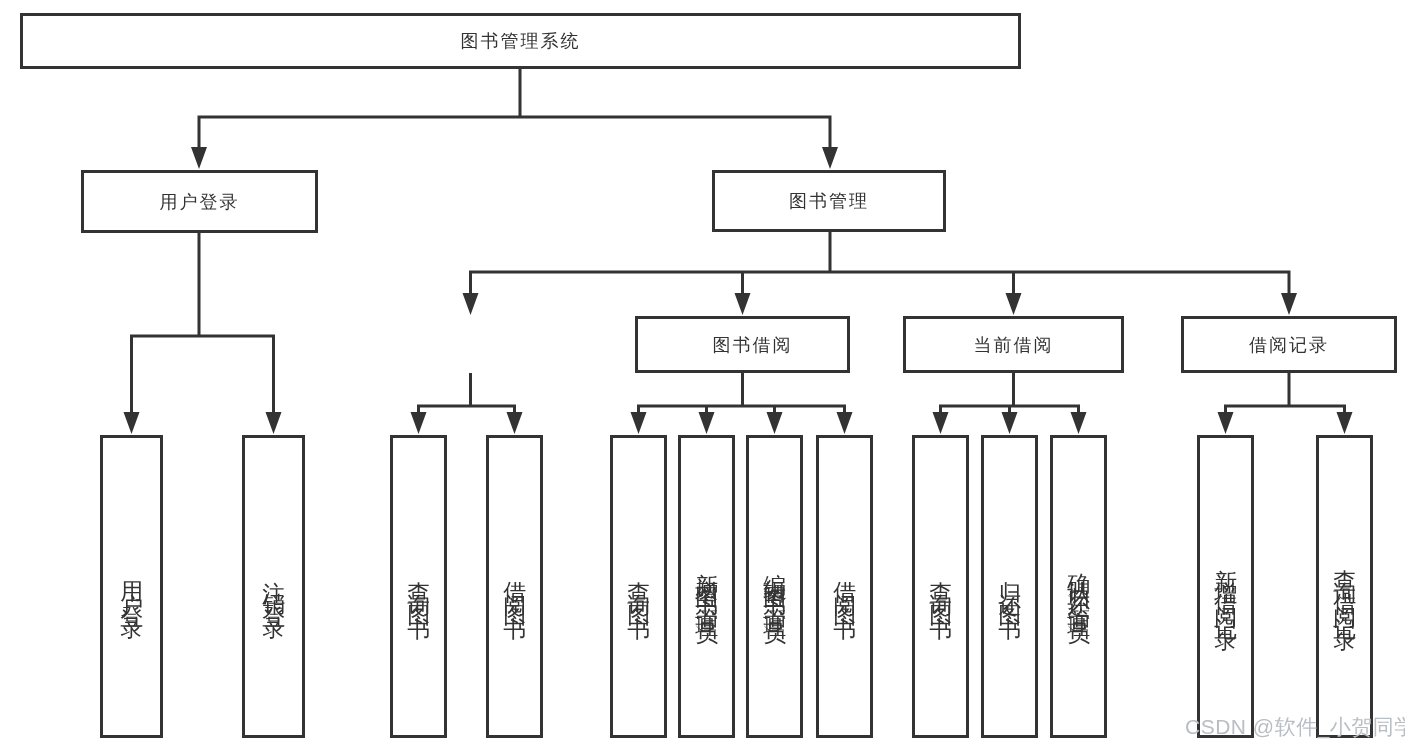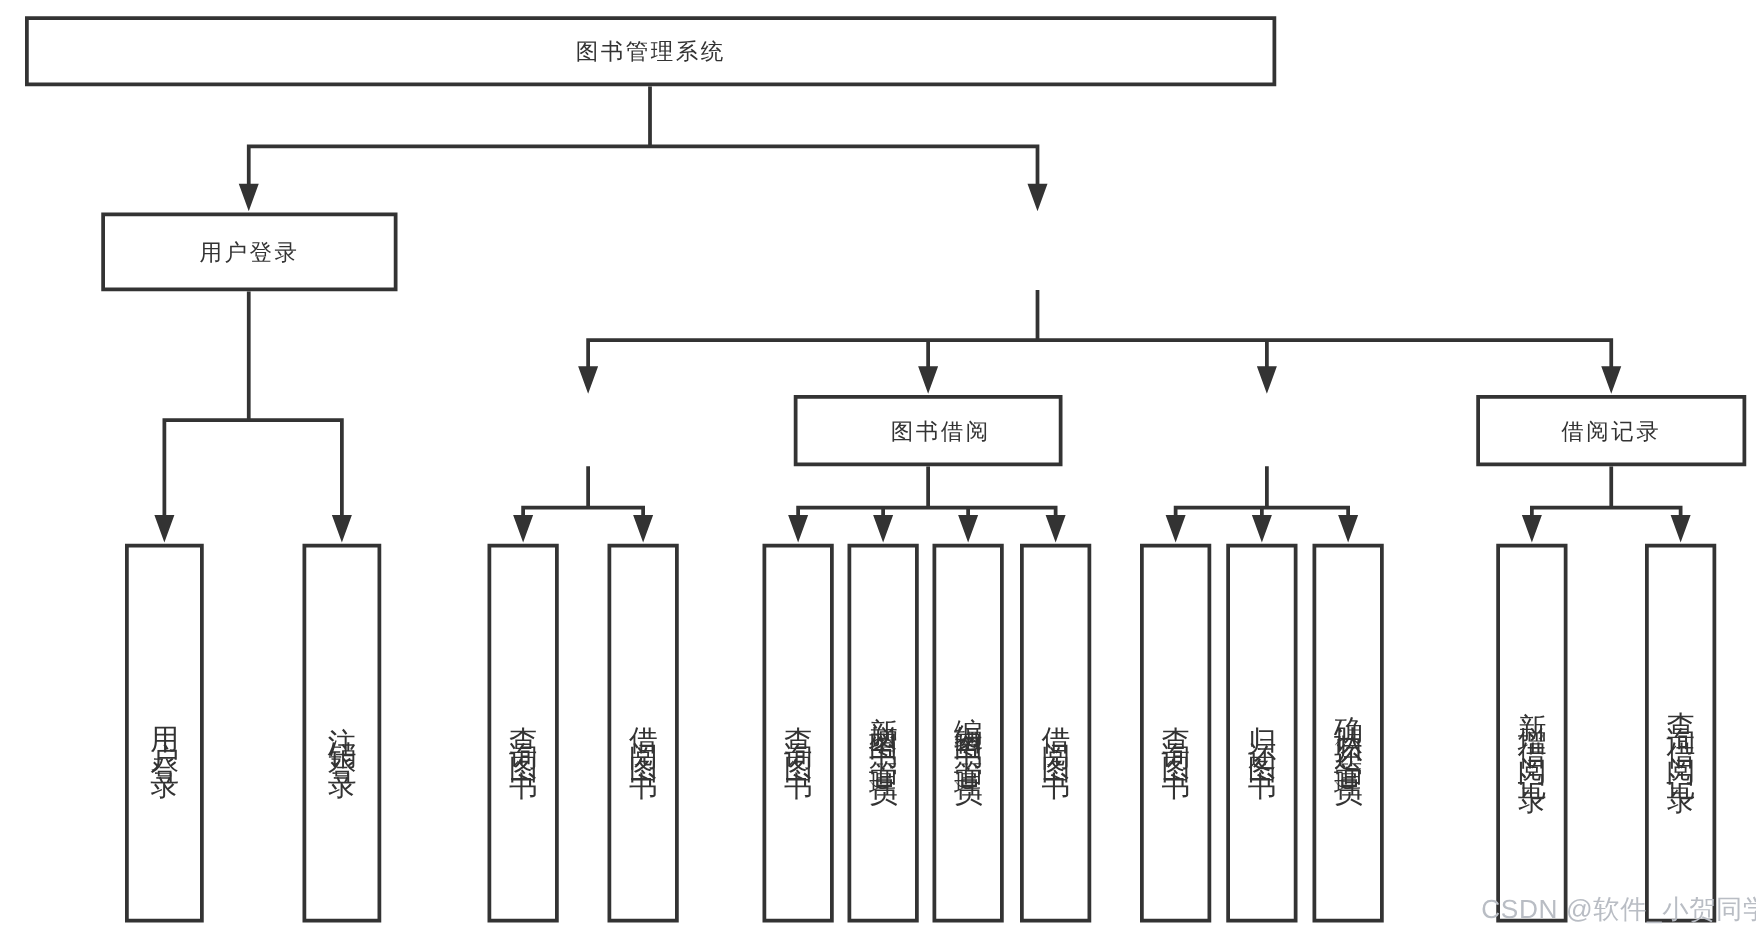--- a/index.html
+++ b/index.html
@@ -73,23 +73,29 @@
          M1336.5 412 L1352.5 412 L1344.5 434 Z" fill="#333333" stroke="none"></path>
   </svg>
 
   <div class="hbox" style="left:20px;top:13px;width:1001px;height:56px;">
     <span>图书管理系统</span>
   </div>
 
   <div class="hbox" style="left:81px;top:170px;width:237px;height:63px;">
     <span>用户登录</span>
   </div>
+  <div class="hbox" style="left:712px;top:170px;width:234px;height:62px;">
+    <span>图书管理</span>
+  </div>
 
   <div class="hbox" style="left:635px;top:316px;width:215px;height:57px;padding-left:20px;">
     <span>图书借阅</span>
+  </div>
+  <div class="hbox" style="left:903px;top:316px;width:221px;height:57px;">
+    <span>当前借阅</span>
   </div>
   <div class="hbox" style="left:1181px;top:316px;width:216px;height:57px;">
     <span>借阅记录</span>
   </div>
 
   <div class="vbox" style="left:100px;width:63px;">
     <span>用户登录</span>
   </div>
   <div class="vbox" style="left:242px;width:63px;">
     <span>注销登录</span>

